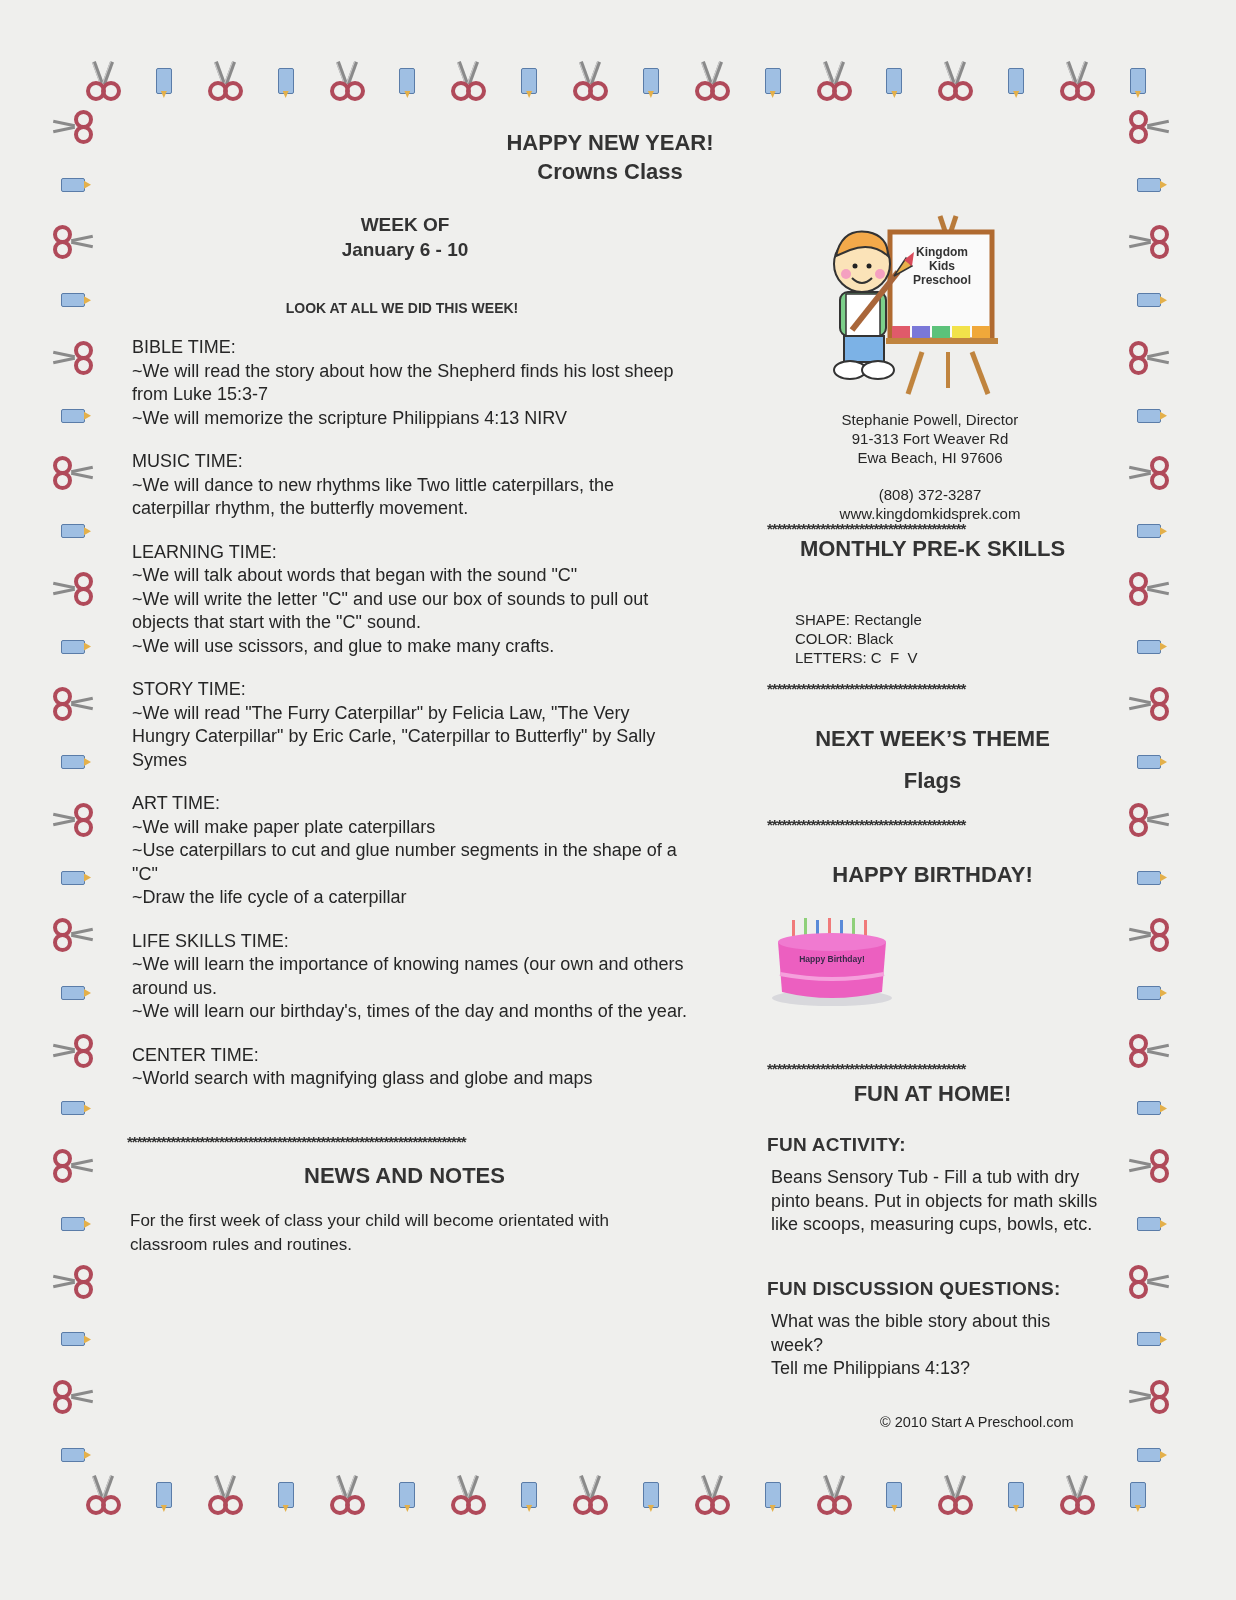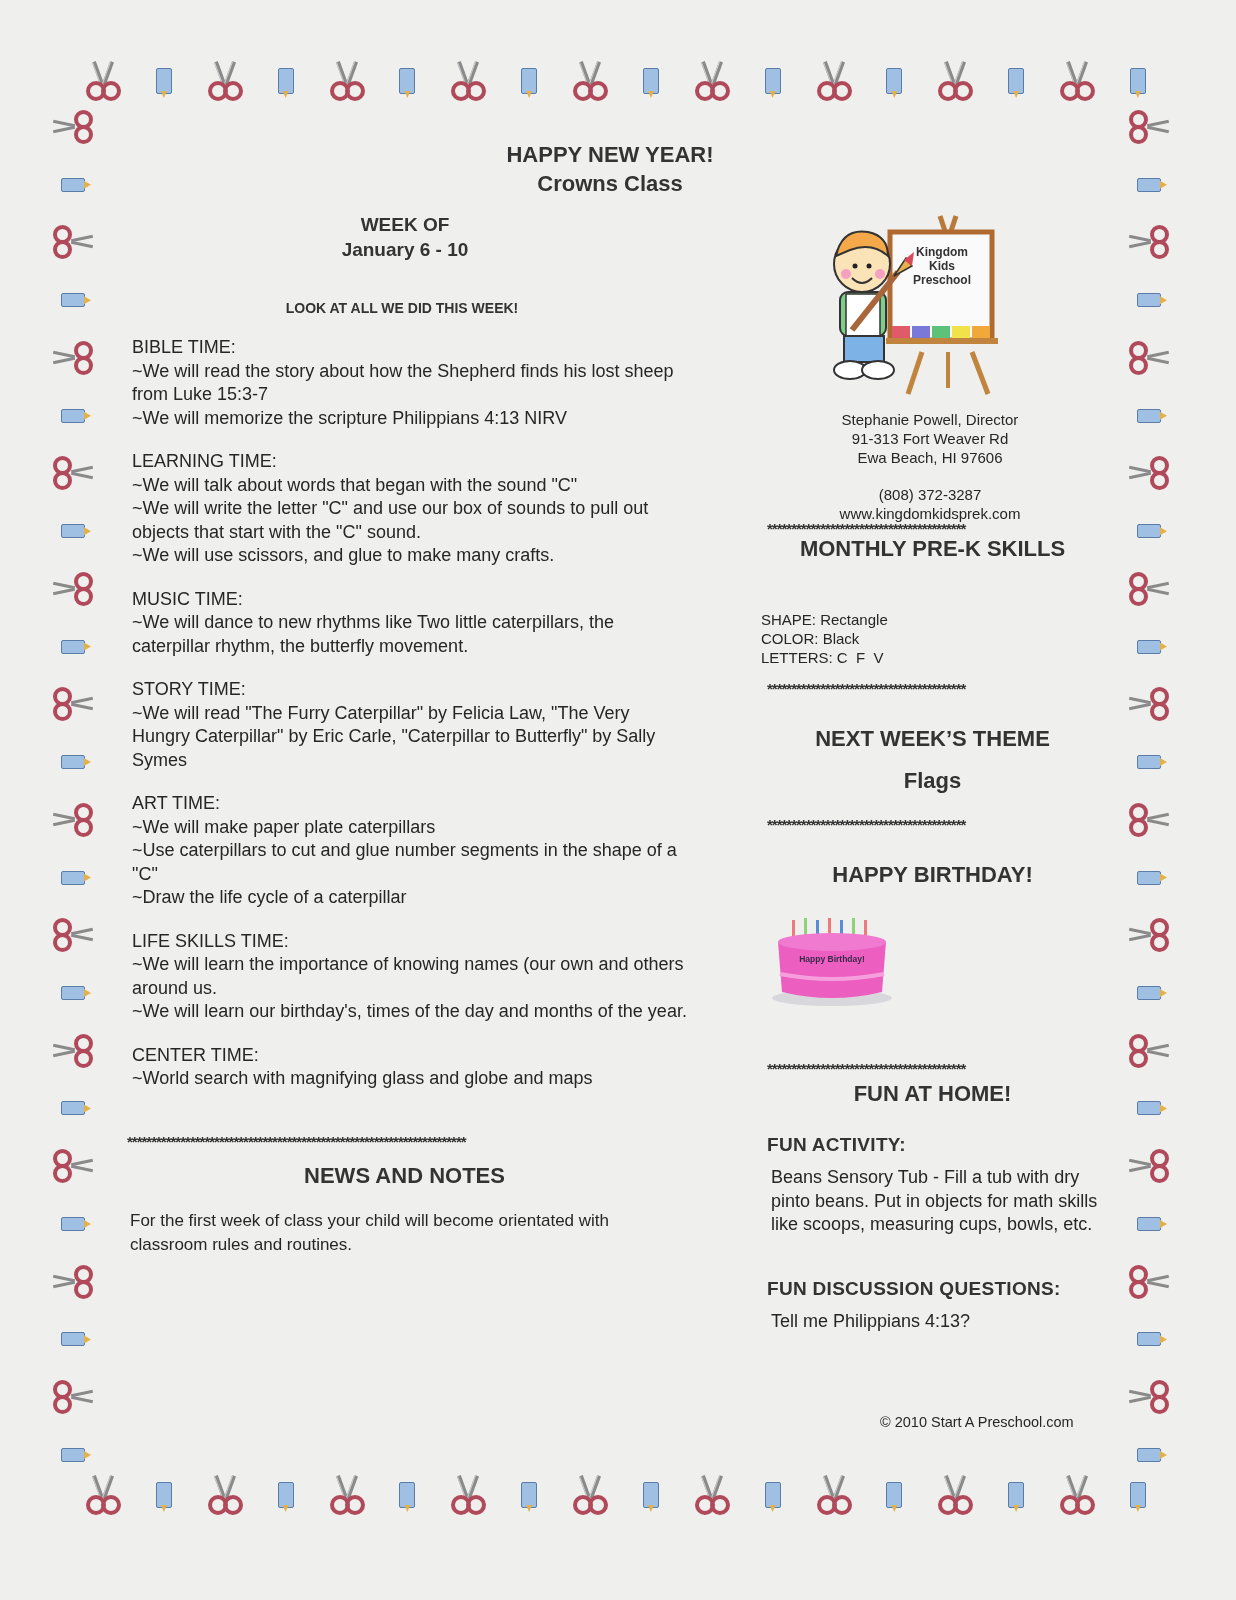--- a/index.html
+++ b/index.html
@@ -21,36 +21,36 @@
   .b-glue { width: 14px; height: 24px; background: #9fbfe3; border: 1px solid #5a7ca8; border-radius: 2px; position: relative; }
   .b-glue::after { content: ""; position: absolute; left: 4px; top: 22px; width: 6px; height: 7px; background: #e4b04a; clip-path: polygon(0 0,100% 0,50% 100%); }
   .b-scissor-v { width: 40px; height: 34px; position: relative; }
   .b-scissor-v .ring { position: absolute; width: 11px; height: 11px; border: 4px solid #b04a5a; border-radius: 50%; right: 0; }
   .b-scissor-v .ring.t { top: 0; } .b-scissor-v .ring.b { top: 15px; }
   .b-scissor-v .blade { position: absolute; height: 3px; width: 22px; background: #8a8a8a; left: 0; }
   .b-scissor-v .blade.a { top: 12px; transform: rotate(12deg); } .b-scissor-v .blade.b { top: 18px; transform: rotate(-12deg); }
   .b-glue-h { width: 22px; height: 12px; background: #9fbfe3; border: 1px solid #5a7ca8; border-radius: 2px; position: relative; }
   .b-glue-h::after { content: ""; position: absolute; left: 22px; top: 2px; width: 7px; height: 8px; background: #e4b04a; clip-path: polygon(0 0,100% 50%,0 100%); }
 
-  .center-title { position: absolute; top: 140px; left: 300px; width: 620px; text-align: center; font-weight: bold; font-size: 22px; line-height: 29px; color: #333; }
+  .center-title { position: absolute; top: 128px; left: 300px; width: 620px; text-align: center; font-weight: bold; font-size: 22px; line-height: 29px; color: #333; }
   .week { position: absolute; top: 212px; left: 280px; width: 250px; text-align: center; font-weight: bold; font-size: 19px; line-height: 25px; color: #333; }
   .left-col { position: absolute; left: 132px; top: 300px; width: 560px; }
   .section-h { font-weight: bold; font-size: 14px; color: #333; text-align: center; width: 540px; margin: 0 0 20px 0; }
   .act { margin-bottom: 20px; font-size: 18px; line-height: 23.5px; }
   .act .label { display: block; }
   .act .line { display: block; }
   .stars { font-size: 15px; letter-spacing: -1px; color: #333; white-space: nowrap; overflow: hidden; font-weight: bold; }
   .left-stars { position: absolute; left: 127px; top: 1133px; width: 555px; }
   .news-h { position: absolute; left: 127px; top: 1163px; width: 555px; text-align: center; font-weight: bold; font-size: 22px; color: #333; }
   .news-body { position: absolute; left: 130px; top: 1209px; width: 560px; font-size: 17px; line-height: 23.5px; }
   .logo { position: absolute; left: 822px; top: 212px; width: 200px; height: 188px; }
   .contact { position: absolute; left: 765px; top: 410px; width: 330px; text-align: center; font-size: 15px; line-height: 19px; }
   .r-stars { position: absolute; left: 767px; width: 333px; }
   .r-h { position: absolute; left: 765px; width: 335px; text-align: center; font-weight: bold; font-size: 22px; color: #333; }
-  .skills { position: absolute; left: 761px; top: 610px; font-size: 15px; line-height: 19px; }
+  .skills { position: absolute; left: 795px; top: 610px; font-size: 15px; line-height: 19px; }
   .cake { position: absolute; left: 770px; top: 918px; width: 132px; height: 90px; }
   .fah-label { position: absolute; left: 767px; font-size: 19px; color: #333; letter-spacing: 0.3px; font-weight: bold; }
   .fah-body { position: absolute; left: 771px; width: 330px; font-size: 18px; line-height: 23.5px; }
   .copyright { position: absolute; left: 880px; top: 1414px; font-size: 14.5px; }
 </style>
 </head>
 <body>
 
 <div class="border-row border-top" id="bt">
     <div class="b-scissor-red">
@@ -366,28 +366,28 @@
 
 <div class="left-col">
   <div class="section-h">LOOK AT ALL WE DID THIS WEEK!</div>
   <div id="activities">
       <div class="act">
         <span class="label">BIBLE TIME:</span>
         <span class="line">~We will read the story about how the Shepherd finds his lost sheep from Luke 15:3-7</span>
         <span class="line">~We will memorize the scripture Philippians 4:13 NIRV</span>
       </div>
       <div class="act">
+        <span class="label">MUSIC TIME:</span>
+        <span class="line">~We will dance to new rhythms like Two little caterpillars, the caterpillar rhythm, the butterfly movement.</span>
+      </div>
+      <div class="act">
         <span class="label">LEARNING TIME:</span>
         <span class="line">~We will talk about words that began with the sound "C"</span>
         <span class="line">~We will write the letter "C" and use our box of sounds to pull out objects that start with the "C" sound.</span>
         <span class="line">~We will use scissors, and glue to make many crafts.</span>
-      </div>
-      <div class="act">
-        <span class="label">MUSIC TIME:</span>
-        <span class="line">~We will dance to new rhythms like Two little caterpillars, the caterpillar rhythm, the butterfly movement.</span>
       </div>
       <div class="act">
         <span class="label">STORY TIME:</span>
         <span class="line">~We will read "The Furry Caterpillar" by Felicia Law, "The Very Hungry Caterpillar" by Eric Carle, "Caterpillar to Butterfly" by Sally Symes</span>
       </div>
       <div class="act">
         <span class="label">ART TIME:</span>
         <span class="line">~We will make paper plate caterpillars</span>
         <span class="line">~Use caterpillars to cut and glue number segments in the shape of a "C"</span>
         <span class="line">~Draw the life cycle of a caterpillar</span>
@@ -491,16 +491,17 @@
   </svg>
 </div>
 
 <div class="stars r-stars" style="top:1060px">*****************************************</div>
 
 <div class="r-h" style="top:1081px">FUN AT HOME!</div>
 <div class="fah-label" style="top:1134px">FUN ACTIVITY:</div>
 <div class="fah-body" style="top:1166px">Beans Sensory Tub - Fill a tub with dry pinto beans. Put in objects for math skills like scoops, measuring cups, bowls, etc.</div>
 <div class="fah-label" style="top:1278px">FUN DISCUSSION QUESTIONS:</div>
 <div class="fah-body" style="top:1310px">
+  <div>What was the bible story about this week?</div>
   <div>Tell me Philippians 4:13?</div>
 </div>
 
 <div class="copyright">© 2010 Start A Preschool.com</div>
 
 </body></html>

